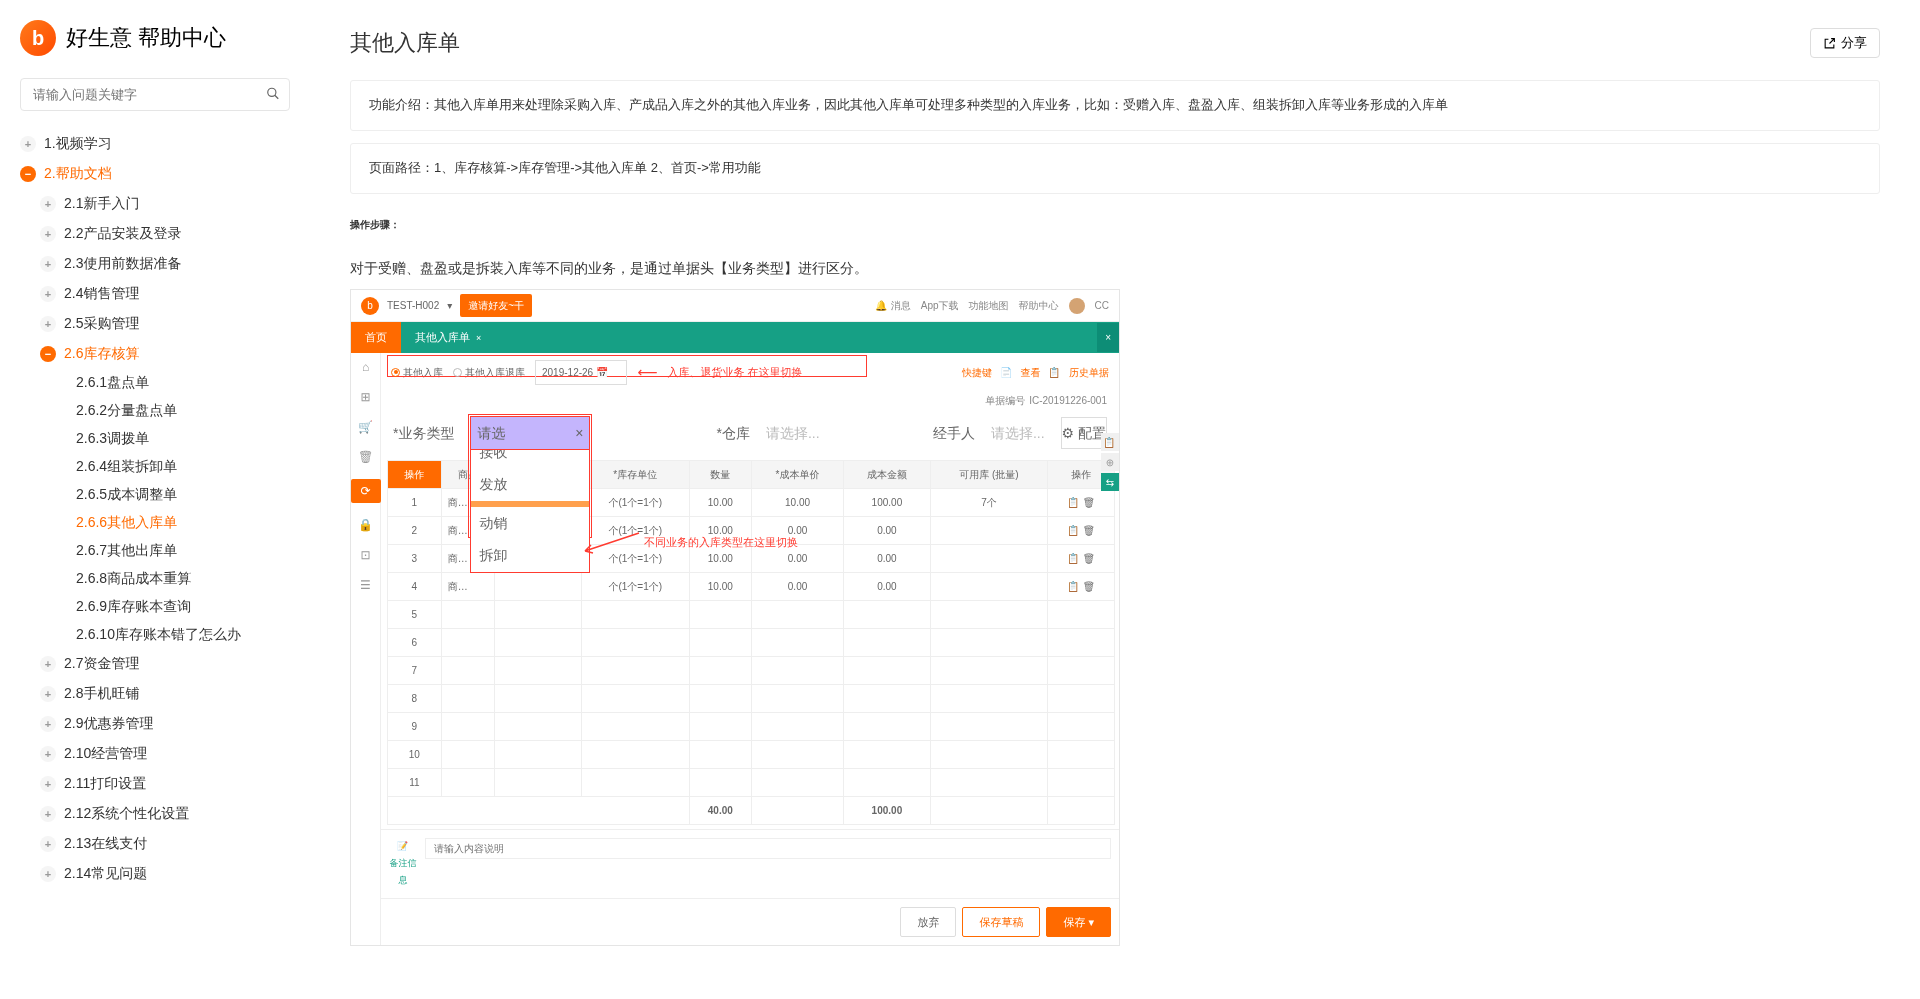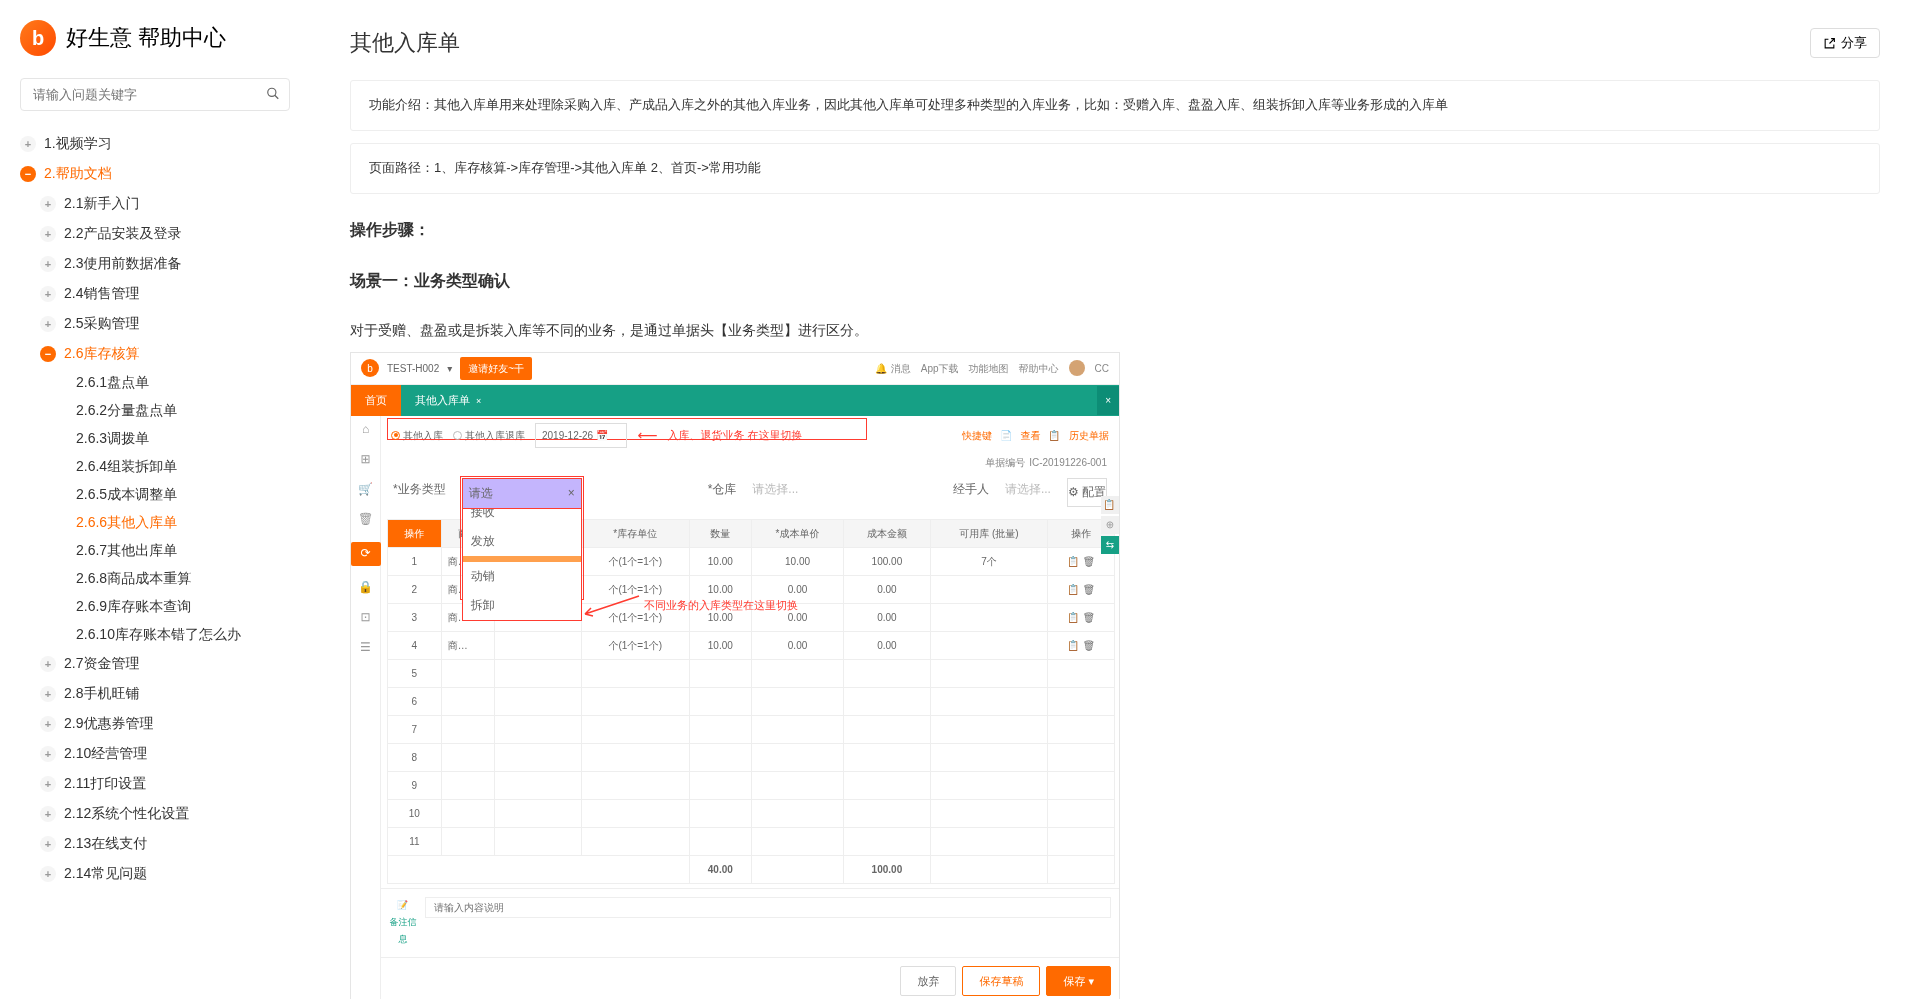--- a/index.html
+++ b/index.html
@@ -27,21 +27,21 @@
 .tree .l3 .node { padding: 5px 0; }
 
 
 .main { flex: 1; padding: 28px 40px 40px 40px; min-width: 0; }
 .title-row { display: flex; justify-content: space-between; align-items: center; margin-bottom: 22px; }
 .page-title { font-size: 22px; font-weight: 500; }
 .share-btn { border: 1px solid #ddd; border-radius: 4px; padding: 5px 12px; font-size: 13px; background: #fff; cursor: pointer; display:flex; align-items:center; gap:5px;}
 .info-box { border: 1px solid #eee; border-radius: 3px; padding: 14px 18px; font-size: 13px; color: #333; margin-bottom: 12px; line-height: 1.6; }
 .info-box .lbl { font-weight: 500; }
 .content { font-size: 14px; line-height: 1.9; }
-.content h4 { font-size: 16px; font-weight: 600; margin: 21px 0; }
+.content h4 { font-size: 10px; font-weight: 600; margin: 21px 0; }
 .content p { margin-bottom: 8px; }
 
 
 .mock { border: 1px solid #e5e5e5; background: #fafafa; width: 100%; max-width: 770px; margin: 8px 0 14px 0; font-size: 10px; color: #666; }
 .mock-top { background: #fff; display: flex; align-items: center; padding: 4px 10px; gap: 12px; border-bottom: 1px solid #eee;}
 .mock-top .left { display:flex; align-items:center; gap:8px; }
 .mock-top .mlogo { width:18px; height:18px; border-radius:50%; background:#ff6a00; color:#fff; display:flex; align-items:center; justify-content:center; font-size:10px;}
 .mock-top .right { margin-left:auto; display:flex; align-items:center; gap:10px; color:#888; }
 .mock-top .avatar { width:16px; height:16px; border-radius:50%; background:#d4a373;}
 .mock-tabs { background: #16a085; color: #fff; display: flex; align-items: center; }
@@ -77,21 +77,21 @@
 .side-tools div.on { background:#16a085; color:#fff;}
 .mock-foot { display:flex; padding:8px; gap:6px; border-top:1px solid #eee; justify-content:flex-end;}
 .mock-foot .btn { padding:4px 16px; border:1px solid #ddd; font-size:11px; border-radius:2px;}
 .mock-foot .btn.o { border-color:#ff6a00; color:#ff6a00;}
 .mock-foot .btn.f { background:#ff6a00; border-color:#ff6a00; color:#fff;}
 .remark { display:flex; padding:8px; gap:8px; align-items:flex-start; border-top:1px solid #eee;}
 .remark .ric { width:28px; text-align:center; font-size:9px; color:#16a085;}
 .remark input { flex:1; border:1px solid #eee; padding:4px 8px; font-size:10px;}
 .top-links { display:flex; gap:8px; margin-left:auto; font-size:10px;}
 .top-links span { color:#ff6a00;}
-.subhead-row { display:flex; padding:6px 12px; align-items:flex-start; gap:16px; font-size:12px; color:#666;}
+.subhead-row { display:flex; padding:6px 12px; align-items:center; gap:16px; font-size:14px; color:#666;}
 </style>
 </head>
 <body>
 
 <div class="wrap">
   <aside class="sidebar">
     <div class="logo-row">
       <div class="logo">b</div>
       <div class="logo-text">好生意 帮助中心</div>
     </div>
@@ -267,21 +267,20 @@
 
     <div class="info-box">
       <span class="lbl">功能介绍：</span><span>其他入库单用来处理除采购入库、产成品入库之外的其他入库业务，因此其他入库单可处理多种类型的入库业务，比如：受赠入库、盘盈入库、组装拆卸入库等业务形成的入库单</span>
     </div>
     <div class="info-box">
       <span class="lbl">页面路径：</span><span>1、库存核算-&gt;库存管理-&gt;其他入库单 2、首页-&gt;常用功能</span>
     </div>
 
     <div class="content">
       <h4>操作步骤：</h4>
-      <h4>场景一：业务类型确认</h4>
       <p>对于受赠、盘盈或是拆装入库等不同的业务，是通过单据头【业务类型】进行区分。</p>
 
       <div class="mock">
         <div class="mock-top">
           <div class="left">
             <div class="mlogo">b</div>
             <span>TEST-H002</span>
             <span>▾</span>
             <span style="background:#ff6a00;color:#fff;padding:2px 8px;border-radius:2px;">邀请好友~干</span>
           </div>

